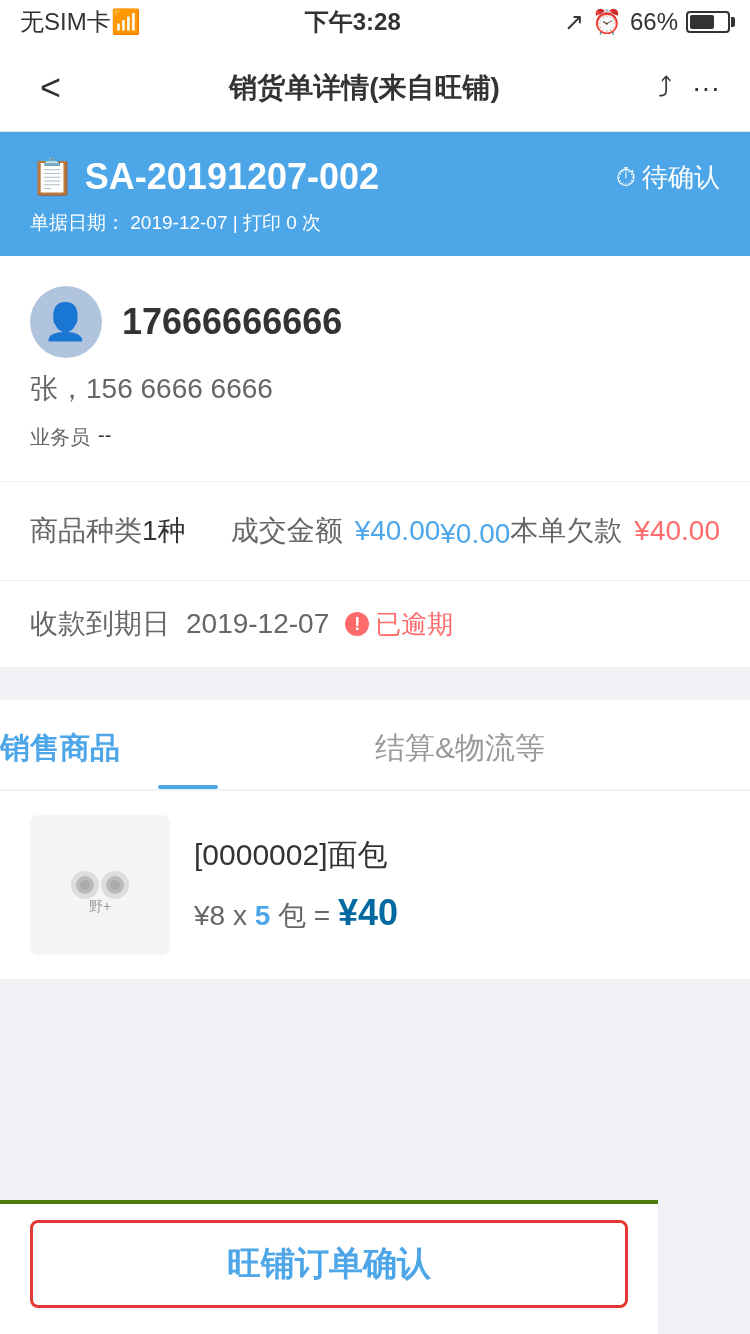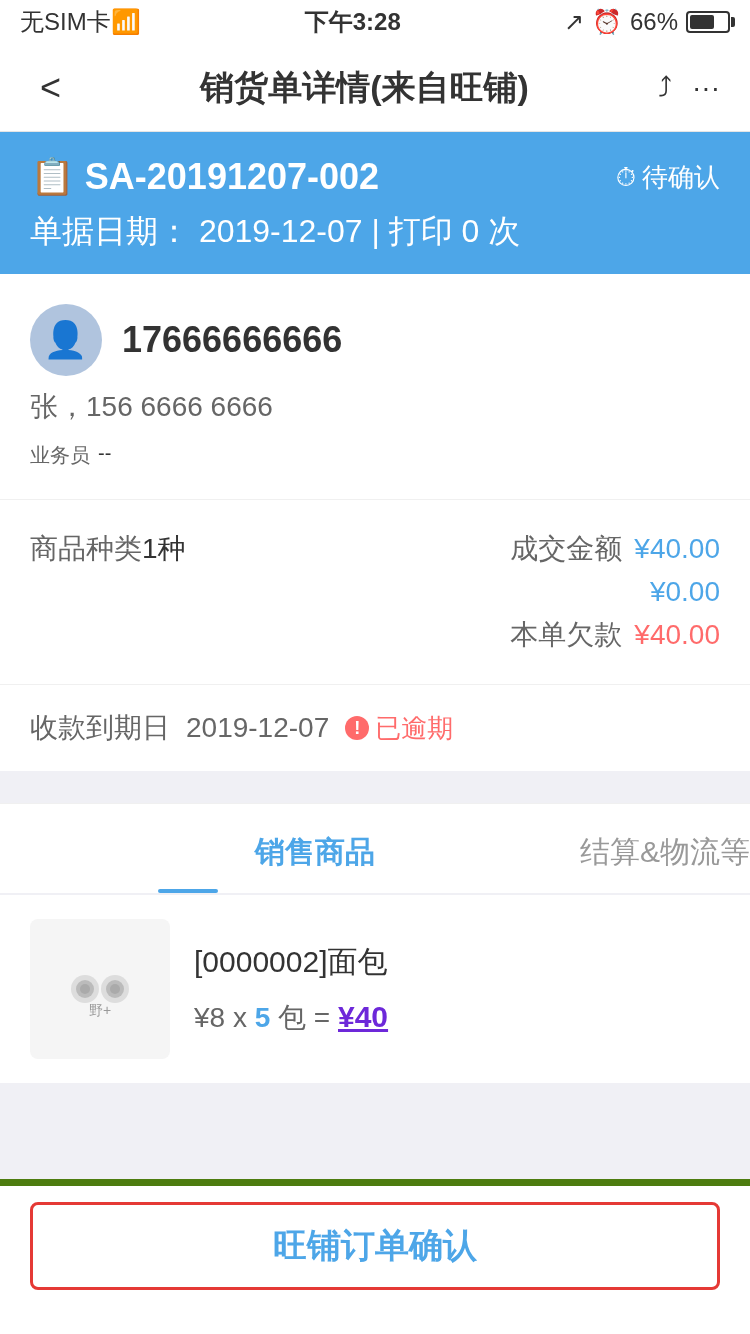--- a/index.html
+++ b/index.html
@@ -66,21 +66,21 @@
       padding: 0 30px;
       border-bottom: 1px solid #e5e5e5;
     }
     .nav-back {
       font-size: 36px;
       color: #333;
       cursor: pointer;
       padding: 10px;
     }
     .nav-title {
-      font-size: 34px;
+      font-size: 28px;
       font-weight: 600;
       color: #333;
     }
     .nav-actions { display: flex; align-items: center; gap: 20px; }
     .nav-action-btn {
       font-size: 28px;
       color: #333;
       cursor: pointer;
     }
 
@@ -105,21 +105,21 @@
       gap: 10px;
     }
     .order-status {
       font-size: 26px;
       color: #fff;
       display: flex;
       align-items: center;
       gap: 6px;
     }
     .order-date {
-      font-size: 32px;
+      font-size: 19px;
       color: #fff;
     }
 
     
     .content-card {
       background: #fff;
       margin-bottom: 16px;
     }
 
     
@@ -185,23 +185,23 @@
     }
     .summary-left {
       flex: 1;
       display: flex;
       align-items: center;
     }
     .summary-label { font-size: 28px; color: #666; }
     .summary-value { font-size: 28px; color: #333; }
     .summary-right {
       display: flex;
-      flex-direction: column;
+      flex-direction: row;
       align-items: flex-end;
-      gap: 8px;
+      gap: 0;
     }
     .amount-row {
       display: flex;
       align-items: center;
       gap: 12px;
       font-size: 28px;
     }
     .amount-label { color: #666; }
     .amount-value-blue { color: #4da6e8; font-weight: 500; }
     .amount-value-red { color: #ff6b6b; font-weight: 500; }
@@ -240,21 +240,21 @@
     .tabs-section {
       background: #fff;
       border-top: 1px solid #f0f0f0;
     }
     .tabs-row {
       display: flex;
       align-items: center;
     }
     .tab-item {
       flex: 1;
-      text-align: right;
+      text-align: left;
       padding: 28px 0 20px;
       font-size: 30px;
       cursor: pointer;
       position: relative;
     }
     .tab-item.active {
       color: #4da6e8;
       font-weight: 600;
     }
     .tab-item.inactive {
@@ -294,37 +294,37 @@
     .product-name {
       font-size: 30px;
       color: #333;
       margin-bottom: 16px;
     }
     .product-price {
       font-size: 28px;
       color: #666;
     }
     .price-highlight { color: #4da6e8; font-weight: 600; }
-    .price-total { color: #6d28d9; font-weight: 700; font-size: 30px; text-decoration: underline; }
+    .price-total { color: #0369a1; font-weight: 700; font-size: 36px; }
 
     
     .footer-area {
       background: #f0f0f5;
       flex: 1;
       min-height: 200px;
     }
 
     
     .bottom-bar {
       position: fixed;
       bottom: 0;
-      width: 750px;
-      background: #fff;
-      padding: 16px 30px 44px;
-      border-top: 7px solid #4d7c0f;
+      width: 658px;
+      background: #fff;
+      padding: 16px 30px 26px;
+      border-top: 4px solid #4d7c0f;
     }
     .confirm-button {
       width: 100%;
       height: 88px;
       border: 3px solid #e53935;
       border-radius: 8px;
       background: #fff;
       color: #4da6e8;
       font-size: 34px;
       font-weight: 600;

